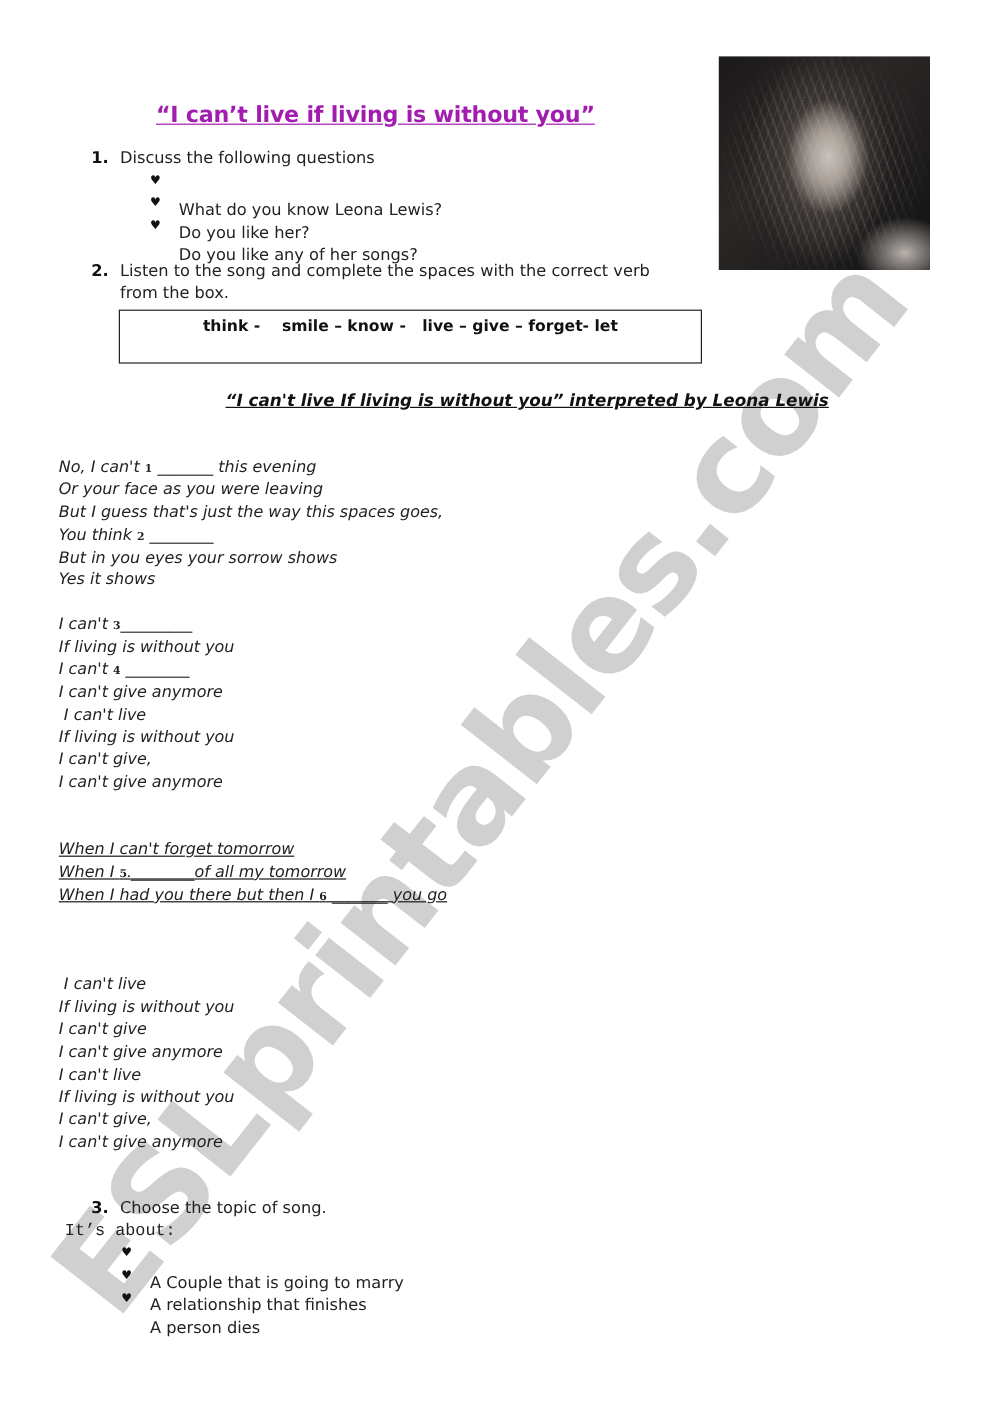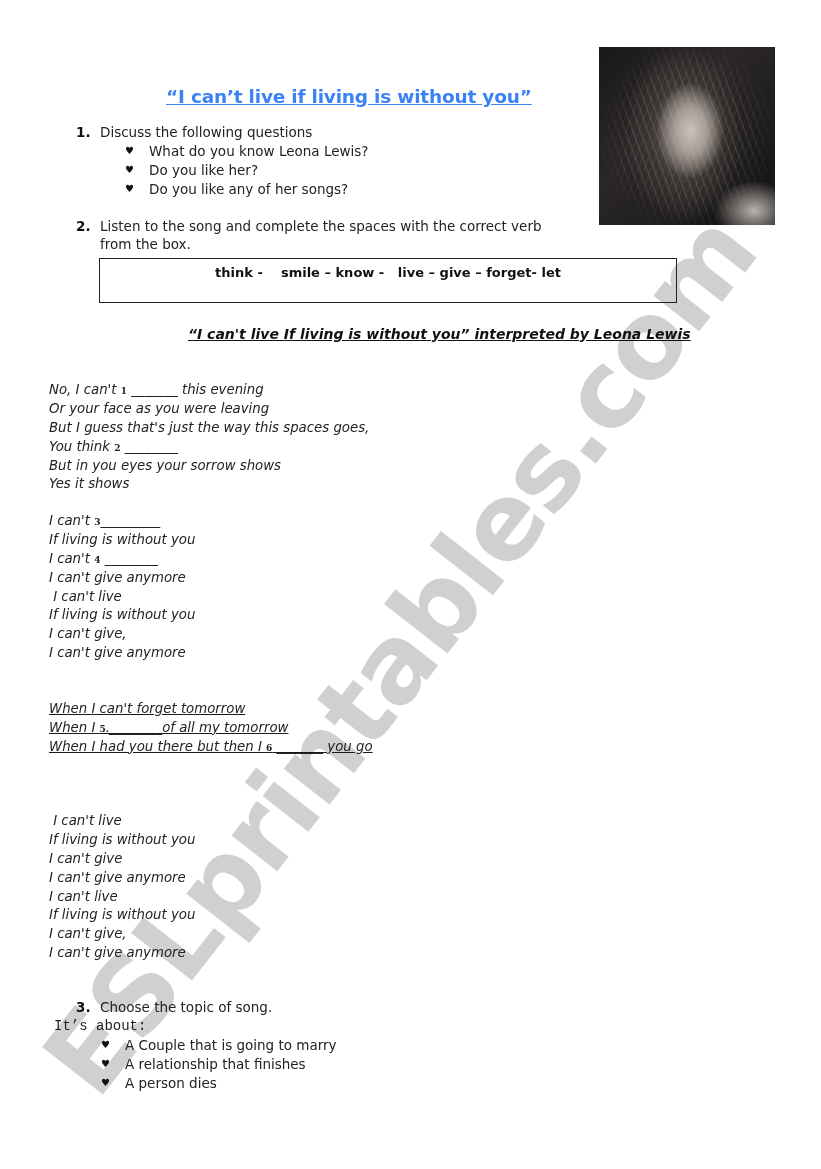--- a/index.html
+++ b/index.html
@@ -6,22 +6,21 @@
     body {
       width: 821px; height: 1169px; position: relative; overflow: hidden;
       font-family: "DejaVu Sans", sans-serif; color: #1a1a1a;
     }
     .page { position: absolute; inset: 0; }
 
     .title {
       position: absolute; left: 130px; top: 86px;
       font-family: "DejaVu Sans", sans-serif; font-weight: 900;
       font-size: 18.5px; text-decoration: underline; letter-spacing: -0.2px;
-      color: #3b82f6;
-      margin-left: 36px;
+      color: #a21caf;
     }
     .photo {
       position: absolute; left: 599px; top: 47px; width: 176px; height: 178px;
       background:
         radial-gradient(ellipse 34px 48px at 52% 47%, #c9c2bc 0%, #a69d96 45%, rgba(60,55,52,0) 100%),
         radial-gradient(ellipse 60px 90px at 48% 48%, #6e6660 0%, #3a3533 55%, rgba(20,18,18,0) 100%),
         radial-gradient(ellipse 40px 30px at 88% 92%, #b9b2ad 0%, rgba(40,38,36,0) 100%),
         linear-gradient(135deg, #1a1818 0%, #2b2727 40%, #111 100%);
       overflow: hidden;
     }
@@ -34,24 +33,24 @@
       mask: radial-gradient(ellipse 90px 100px at 50% 50%, #000 60%, transparent 100%);
     }
 
     .q-head { position: absolute; font-size: 13.5px; color: #222; }
     .q-head .num { position: absolute; left: 0; font-weight: bold; color: #111; }
     .q-head .txt { position: absolute; left: 24px; white-space: nowrap; }
 
     .bullets { position: absolute; margin: 0; padding: 0; list-style: none; }
     .bullets li { position: relative; height: 19px; font-size: 13.5px; color: #222; white-space: nowrap; }
     .bullets .heart { position: absolute; left: 0; top: 2px; font-size: 10px; color: #111; }
-    .bullets .btxt { position: absolute; left: 24px; }
+    .bullets .btxt { position: absolute; left: 24px; margin-top: 24px; }
 
     .verb-box {
-      position: absolute; left: 99px; top: 258px; width: 578px; height: 45px;
+      position: absolute; left: 99px; top: 258px; width: 486px; height: 45px;
       border: 1px solid #222; box-sizing: border-box;
     }
     .verb-box .words {
       position: absolute; left: 0; right: 0; top: 6px; text-align: center;
       font-weight: bold; font-size: 13px; color: #111; white-space: pre;
     }
 
     .song-caption {
       position: absolute; left: 188px; top: 326px;
       font-style: italic; font-weight: bold; font-size: 14px;

